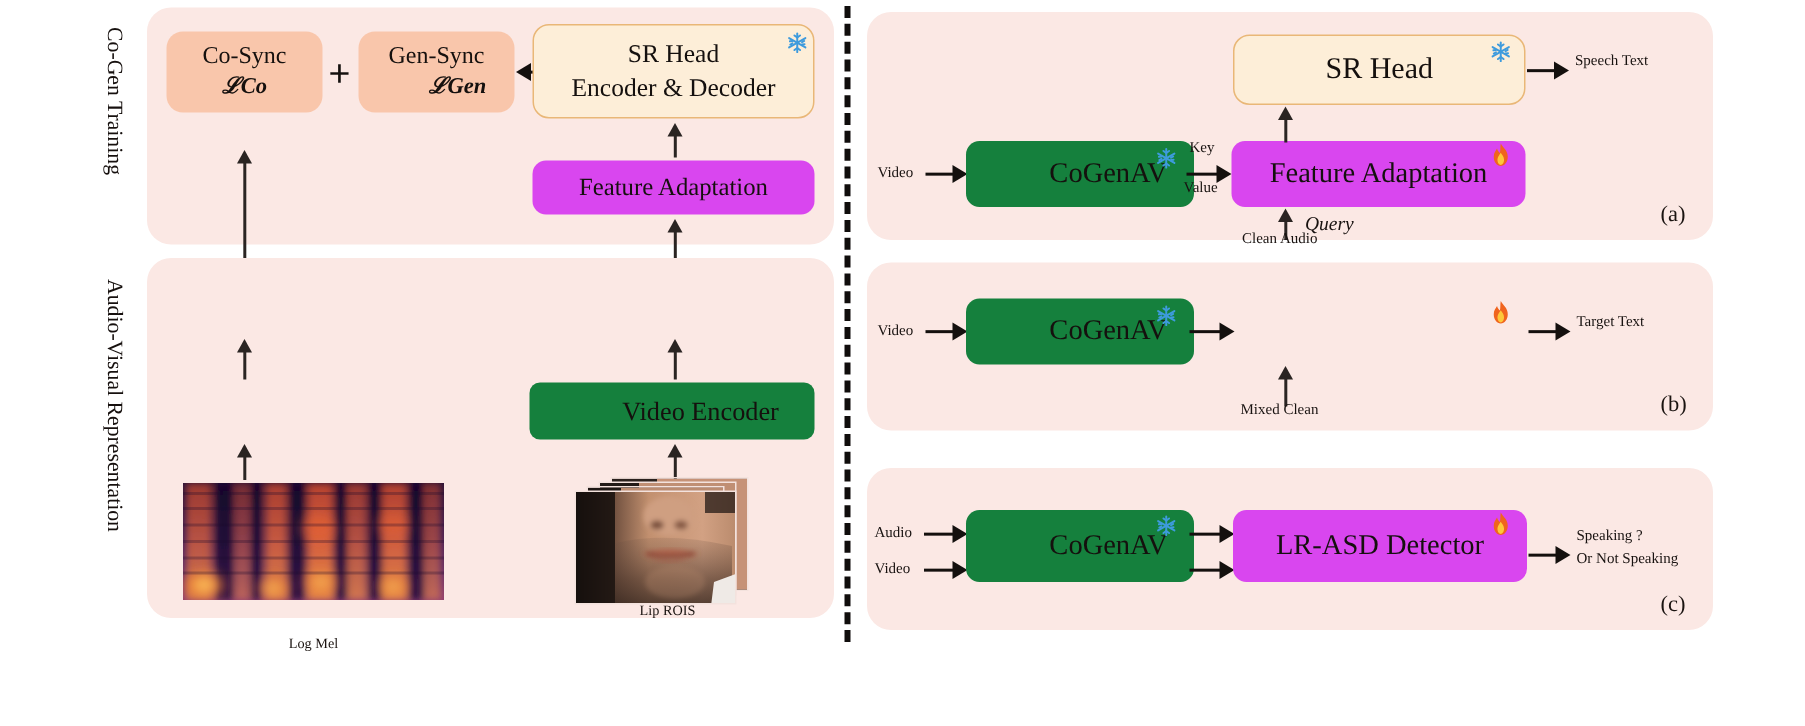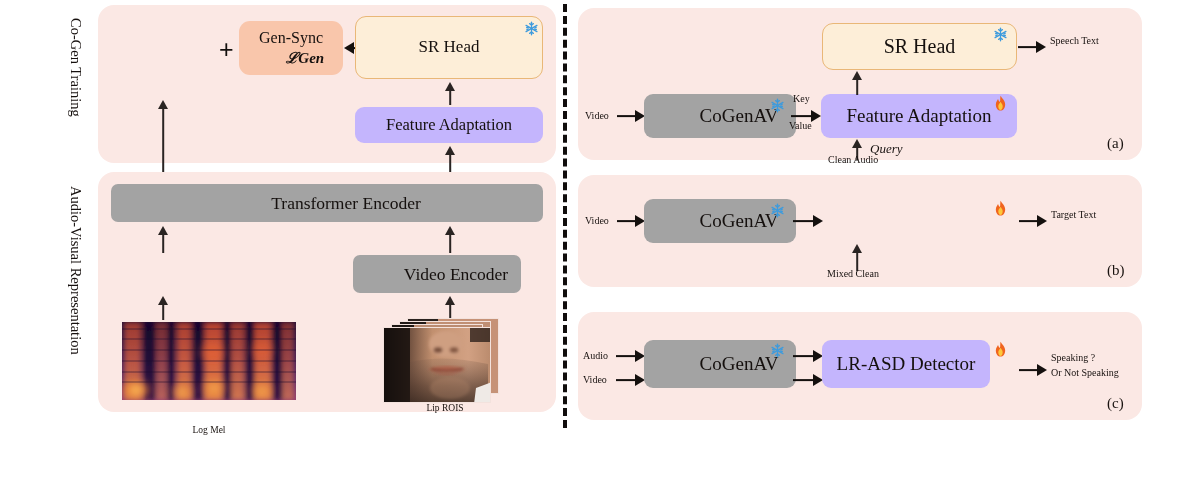--- a/index.html
+++ b/index.html
@@ -34,23 +34,23 @@
     box-sizing: border-box;
     display: flex;
     flex-direction: column;
     align-items: center;
     justify-content: center;
     text-align: center;
     border-radius: 9px;
     color: #15100e;
     line-height: 1.18;
   }
-  .box.purple { background: #a3a3a3; padding-left: 38px; }
+  .box.purple { background: #15803d; padding-left: 38px; }
   .box.salmon { background: #f9c6ab; border-radius: 11px; }
-  .box.peach  { background: #c4b5fd; }
+  .box.peach  { background: #d946ef; }
   .box.peach-bordered {
     background: #fdeed8;
     border: 1.4px solid #e9b777;
     border-radius: 11px;
   }
 
   .vlabel {
     position: absolute;
     white-space: nowrap;
     font-family: "Liberation Serif", "DejaVu Serif", serif;
@@ -155,37 +155,44 @@
 </head>
 <body>
 
 <div class="stage">
 
   <div class="vlabel" style="left:84px; top:18px; font-size:14.5px;">Co-Gen  Training</div>
   <div class="vlabel" style="left:84px; top:186px; font-size:14.5px;">Audio-Visual  Representation</div>
 
   <div class="panel" style="left:98px; top:5px; width:458px; height:158px;"></div>
 
+  <div class="box salmon" style="left:111px; top:21px; width:104px; height:54px; font-size:16px;">
+    <span>Co-Sync</span>
+    <span style="font-style:italic; font-weight:bold; font-size:15px; margin-top:2px;">
+      <span>ℒCo</span>
+    </span>
+  </div>
 
   <div class="plus" style="left:219px; top:35px;">+</div>
 
   <div class="box salmon" style="left:239px; top:21px; width:104px; height:54px; font-size:16px;">
     <span>Gen-Sync</span>
     <span style="font-style:italic; font-weight:bold; font-size:15px; margin-top:2px;margin-left:28px;">
       <span>ℒGen</span>
     </span>
   </div>
 
   <div class="arrow-h left" style="left:344px; top:42px; width:36px; height:12px;">
     <div class="shaft" style="width:27px;"></div>
     <div class="head"></div>
   </div>
 
   <div class="box peach-bordered" style="left:355px; top:16px; width:188px; height:63px; font-size:17px;">
     <span>SR Head</span>
+    <span style="margin-top:3px;">Encoder &amp; Decoder</span>
   </div>
 
   <svg class="snow" style="left:524px; top:21px;" viewBox="0 0 24 24">
     <g stroke="#3e9bdd" stroke-width="2.1" stroke-linecap="round">
       <line x1="12" y1="2" x2="12" y2="22"></line>
       <line x1="3.3" y1="7" x2="20.7" y2="17"></line>
       <line x1="3.3" y1="17" x2="20.7" y2="7"></line>
       <line x1="9" y1="4.2" x2="12" y2="6.4"></line>
         <line x1="15" y1="4.2" x2="12" y2="6.4"></line>
       <line x1="9" y1="19.8" x2="12" y2="17.6"></line>
@@ -211,34 +218,31 @@
     <div class="shaft" style="top:7px; height:26px;"></div>
   </div>
 
   <div class="arrow-v" style="left:156px; top:100px; width:14px; height:80px;">
     <div class="head"></div>
     <div class="shaft" style="top:7px; height:73px;"></div>
   </div>
 
   <div class="panel" style="left:98px; top:172px; width:458px; height:240px;"></div>
 
-  <div class="box purple" style="left:111px; top:184px; width:432px; height:38px; font-size:17.5px; border-radius:7px;">
-    <span>Transformer Encoder</span>
-  </div>
 
   <div class="arrow-v" style="left:156px; top:226px; width:14px; height:27px;">
     <div class="head"></div>
     <div class="shaft" style="top:7px; height:20px;"></div>
   </div>
   <div class="arrow-v" style="left:443px; top:226px; width:14px; height:27px;">
     <div class="head"></div>
     <div class="shaft" style="top:7px; height:20px;"></div>
   </div>
 
-  <div class="box purple" style="left:353px; top:255px; width:168px; height:38px; font-size:17.5px; border-radius:7px;">
+  <div class="box purple" style="left:353px; top:255px; width:190px; height:38px; font-size:17.5px; border-radius:7px;">
     <span>Video Encoder</span>
   </div>
 
   <div class="arrow-v" style="left:156px; top:296px; width:14px; height:24px;">
     <div class="head"></div>
     <div class="shaft" style="top:7px; height:17px;"></div>
   </div>
   <div class="arrow-v" style="left:443px; top:296px; width:14px; height:24px;">
     <div class="head"></div>
     <div class="shaft" style="top:7px; height:17px;"></div>
@@ -544,21 +548,21 @@
 
   <div class="arrow-h" style="left:793px; top:350px; width:30px; height:12px;">
     <div class="shaft" style="width:22px;"></div>
     <div class="head"></div>
   </div>
   <div class="arrow-h" style="left:793px; top:374px; width:30px; height:12px;">
     <div class="shaft" style="width:22px;"></div>
     <div class="head"></div>
   </div>
 
-  <div class="box peach" style="left:822px; top:340px; width:168px; height:48px; font-size:19px;">
+  <div class="box peach" style="left:822px; top:340px; width:196px; height:48px; font-size:19px;">
     <span>LR-ASD Detector</span>
   </div>
   <svg class="fire" style="left:993px; top:341px;" viewBox="0 0 20 24">
     <path d="M10 1 C12.6 5.4 16.6 7.8 16.6 13.3 C16.6 18.2 13.6 22 10 22 C6.4 22 3.4 18.2 3.4 13.3 C3.4 9.6 5.3 8 6.5 5.6 C7.2 8 8.2 9 9.2 9.8 C9.9 7.2 9.4 4.3 10 1 Z" fill="#f0641e"></path>
     <path d="M10 9.6 C11.5 12 13.1 13.4 13.1 16.2 C13.1 18.9 11.6 21.1 10 21.1 C8.4 21.1 6.9 18.9 6.9 16.2 C6.9 14 8.1 12.6 10 9.6 Z" fill="#fdc83a"></path>
   </svg>
 
   <div class="arrow-h" style="left:1019px; top:364px; width:28px; height:12px;">
     <div class="shaft" style="width:20px;"></div>
     <div class="head"></div>

